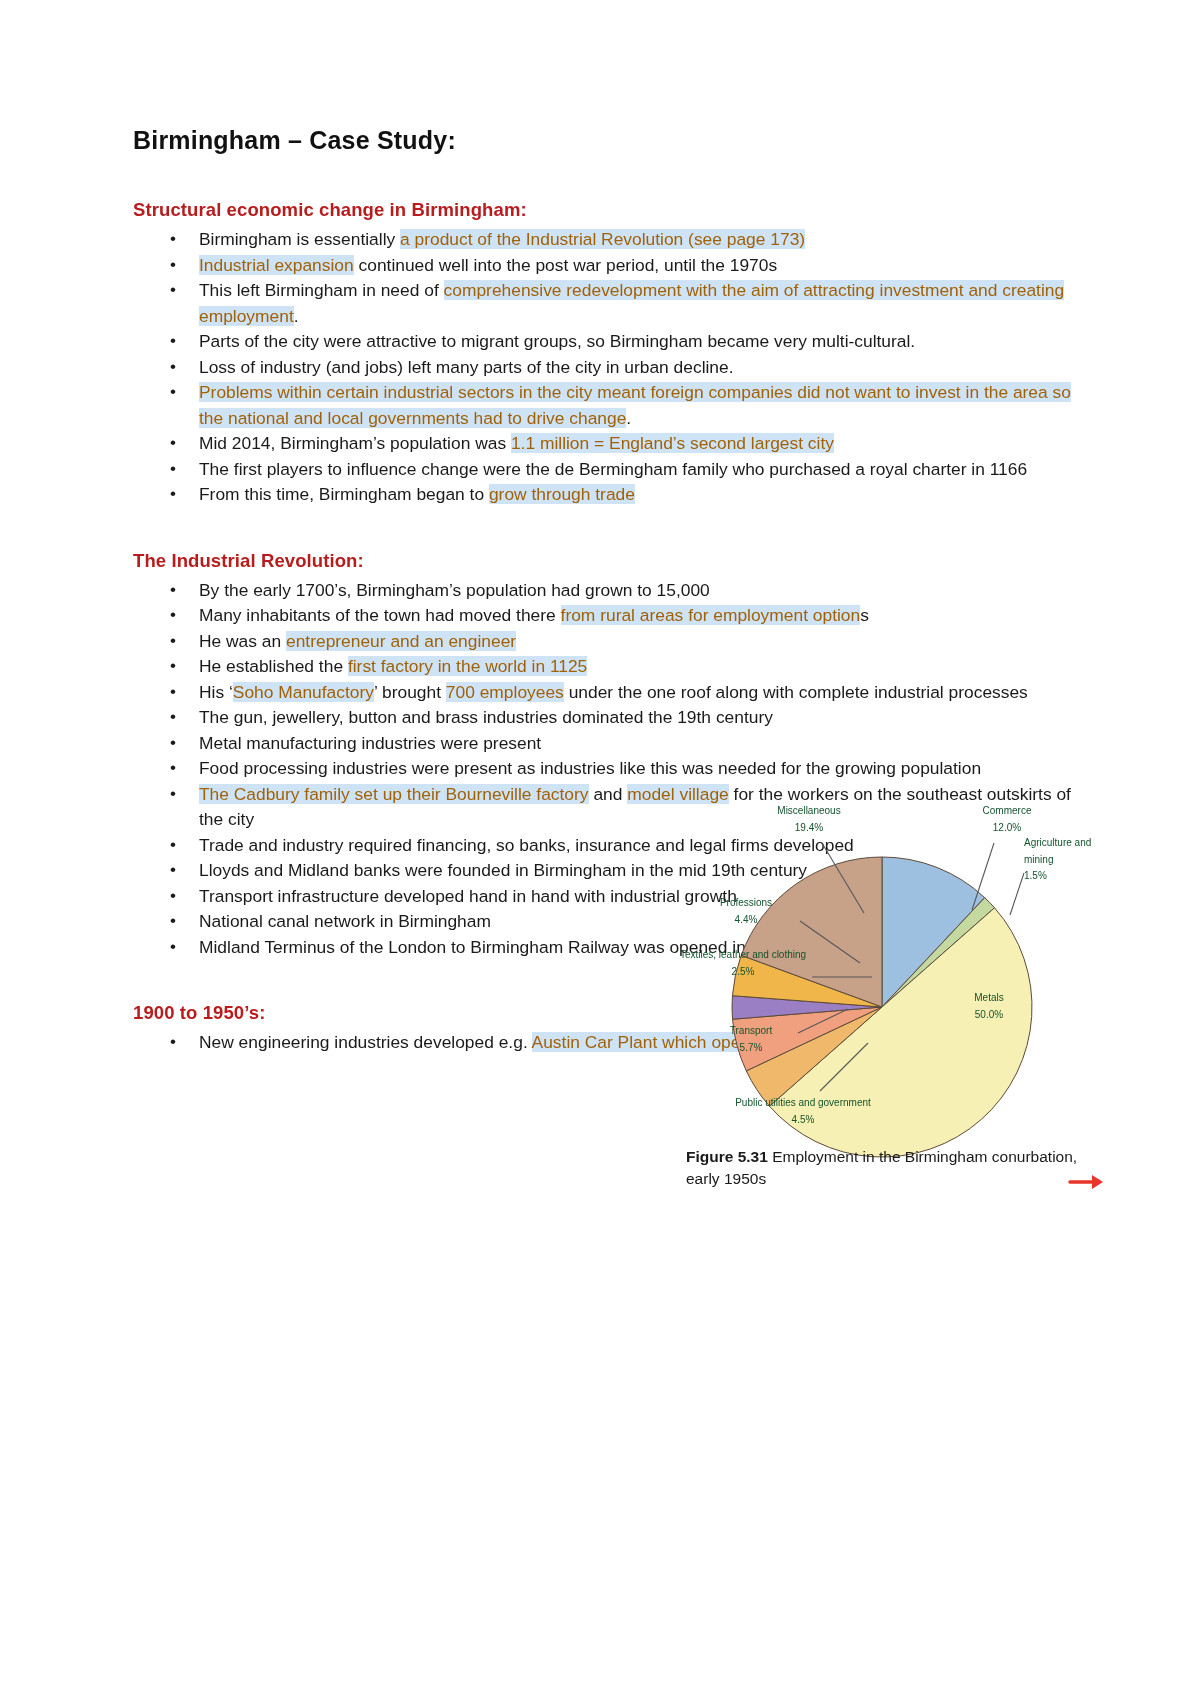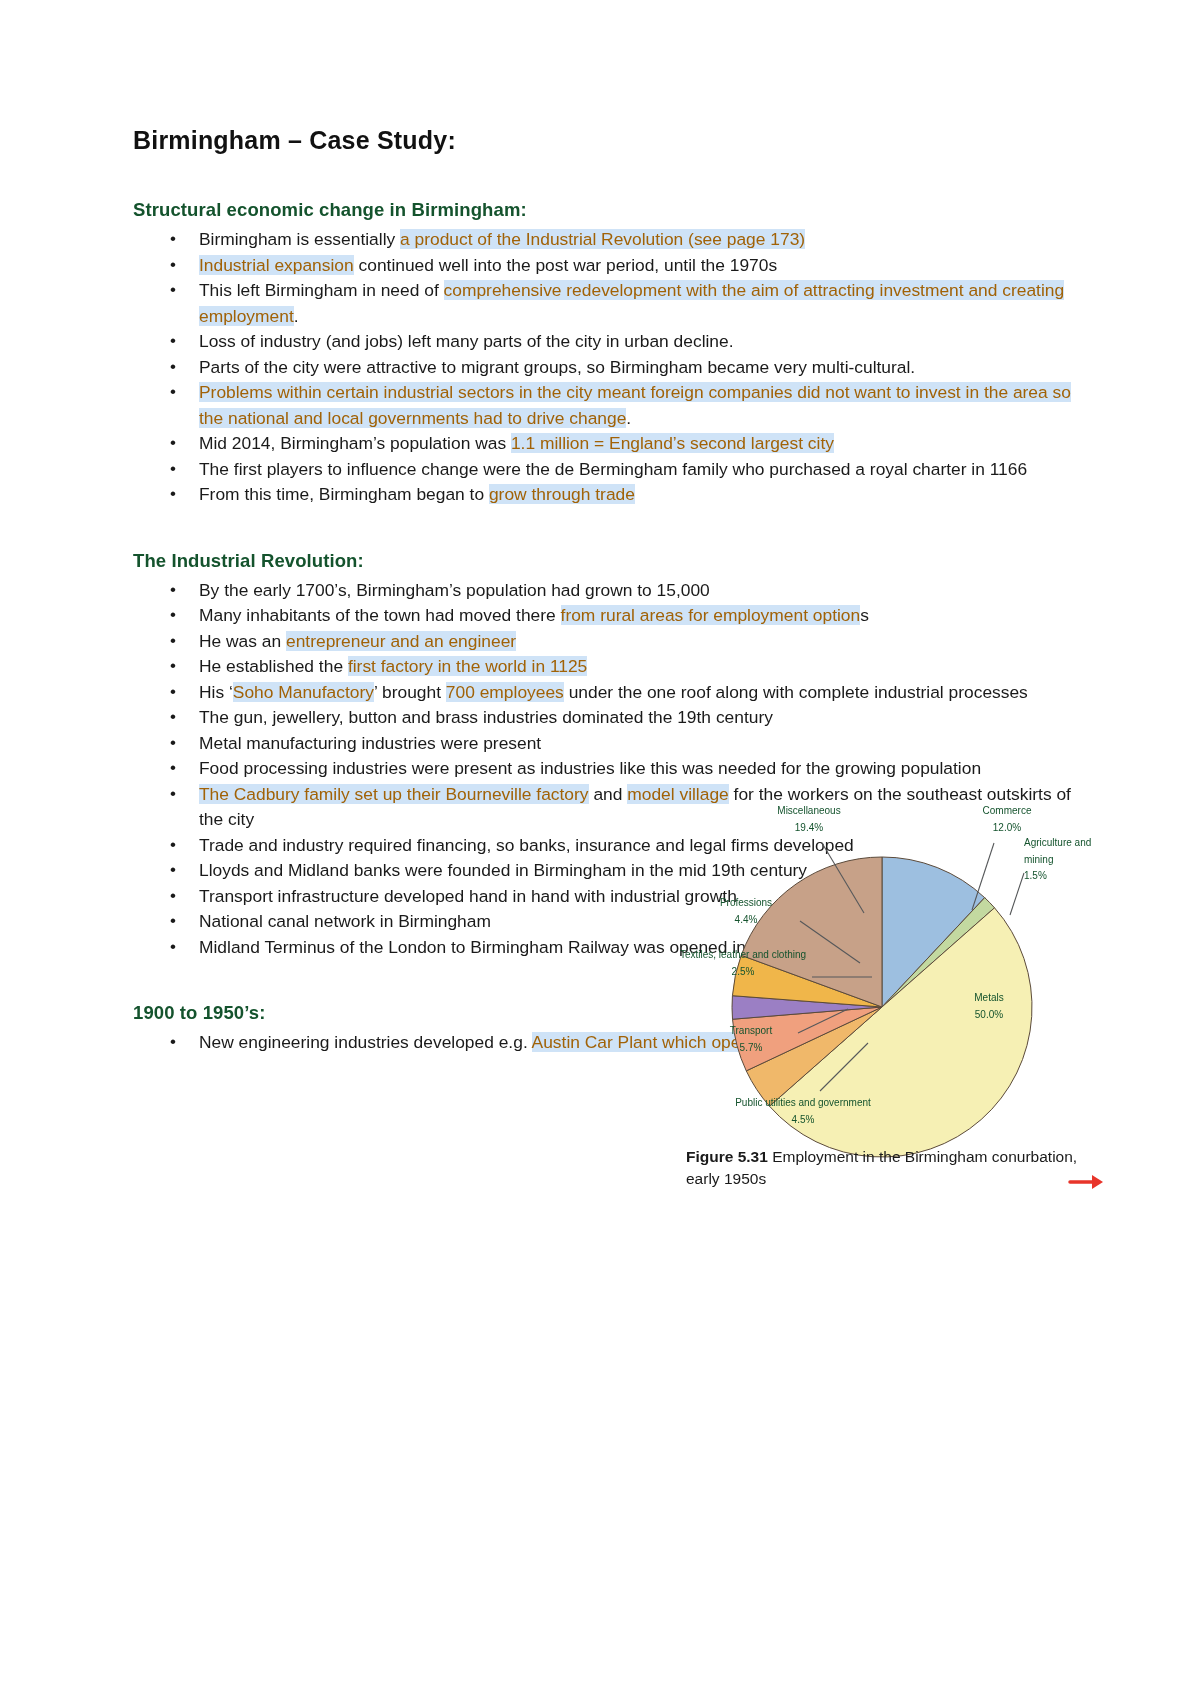--- a/index.html
+++ b/index.html
@@ -33,21 +33,21 @@
     font-size: 25px;
     font-weight: bold;
     letter-spacing: 0.2px;
     margin: 0 0 44px 0;
     color: #111;
   }
   h2.section-head {
     font-size: 18.5px;
     font-weight: bold;
     margin: 0 0 6px 0;
-    color: #14532d;
+    color: #b91c1c;
     letter-spacing: 0.1px;
   }
   h2.section-head.spaced {
     margin-top: 42px;
   }
   ul.bullets {
     list-style: none;
     margin: 0;
     padding: 0;
   }
@@ -115,22 +115,22 @@
 <div class="page">
 
   <div class="content">
     <h1 class="doc-title">Birmingham – Case Study:</h1>
 
     <h2 class="section-head">Structural economic change in Birmingham:</h2>
     <ul class="bullets" id="list-0">
         <li><span>Birmingham is essentially </span><span class="hl">a product of the Industrial Revolution (see page 173)</span></li>
         <li><span class="hl">Industrial expansion</span><span> continued well into the post war period, until the 1970s</span></li>
         <li><span>This left Birmingham in need of </span><span class="hl">comprehensive redevelopment with the aim of attracting investment and creating employment</span><span>.</span></li>
+        <li><span>Parts of the city were attractive to migrant groups, so Birmingham became very multi-cultural.</span></li>
         <li><span>Loss of industry (and jobs) left many parts of the city in urban decline.</span></li>
-        <li><span>Parts of the city were attractive to migrant groups, so Birmingham became very multi-cultural.</span></li>
         <li><span class="hl">Problems within certain industrial sectors in the city meant foreign companies did not want to invest in the area so the national and local governments had to drive change</span><span>.</span></li>
         <li><span>Mid 2014, Birmingham’s population was </span><span class="hl">1.1 million = England’s second largest city</span></li>
         <li><span>The first players to influence change were the de Bermingham family who purchased a royal charter in 1166</span></li>
         <li><span>From this time, Birmingham began to </span><span class="hl">grow through trade</span></li>
       </ul>
 
     <h2 class="section-head spaced">The Industrial Revolution:</h2>
     <ul class="bullets" id="list-1">
         <li><span>By the early 1700’s, Birmingham’s population had grown to 15,000</span></li>
         <li><span>Many inhabitants of the town had moved there </span><span class="hl">from rural areas for employment option</span><span>s</span></li>

